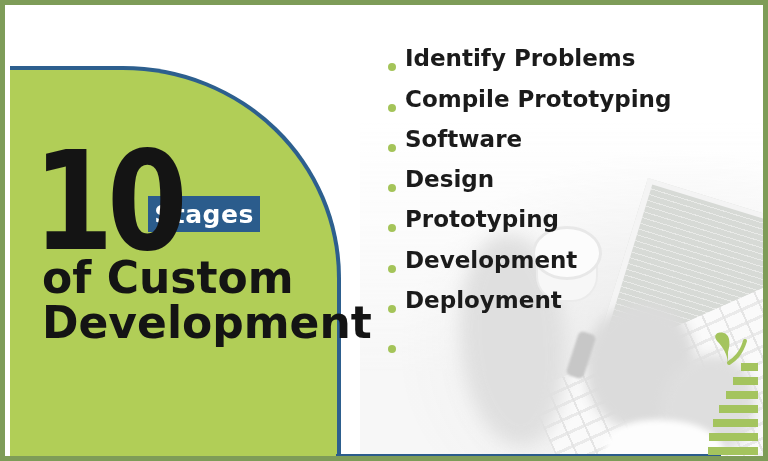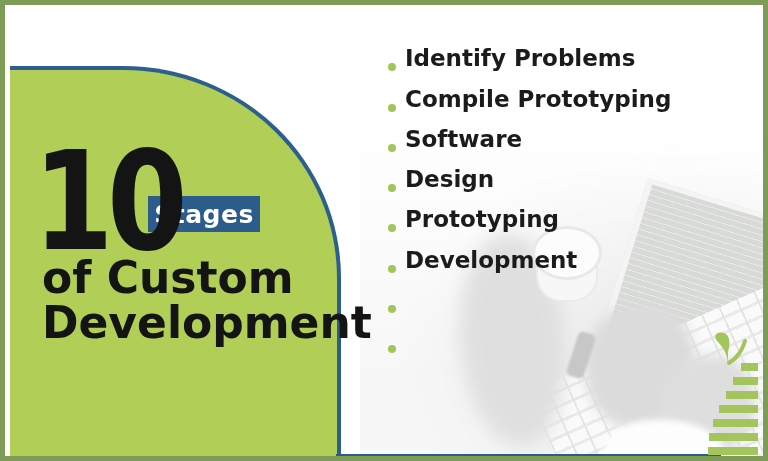--- a/index.html
+++ b/index.html
@@ -112,20 +112,21 @@
     <li>
         <span class="dot"></span>
         <span>Prototyping</span>
       </li>
     <li>
         <span class="dot"></span>
         <span>Development</span>
       </li>
     <li>
         <span class="dot"></span>
+        <span>Deployment</span>
       </li>
     <li>
         <span class="dot"></span>
       </li>
   </ul>
 
   <div class="apple">
     <svg class="sprout" width="52" height="36" viewBox="0 0 52 36">
       <path d="M30 36 C30 27, 27 20, 21 13 C9 2, 29 -2, 31 9 C32 15, 31 18, 30 22 Z" fill="#a4c45e"></path>
       <path d="M31 33 C37 29, 43 24, 47 11" stroke="#a4c45e" stroke-width="4" fill="none" stroke-linecap="round"></path>

